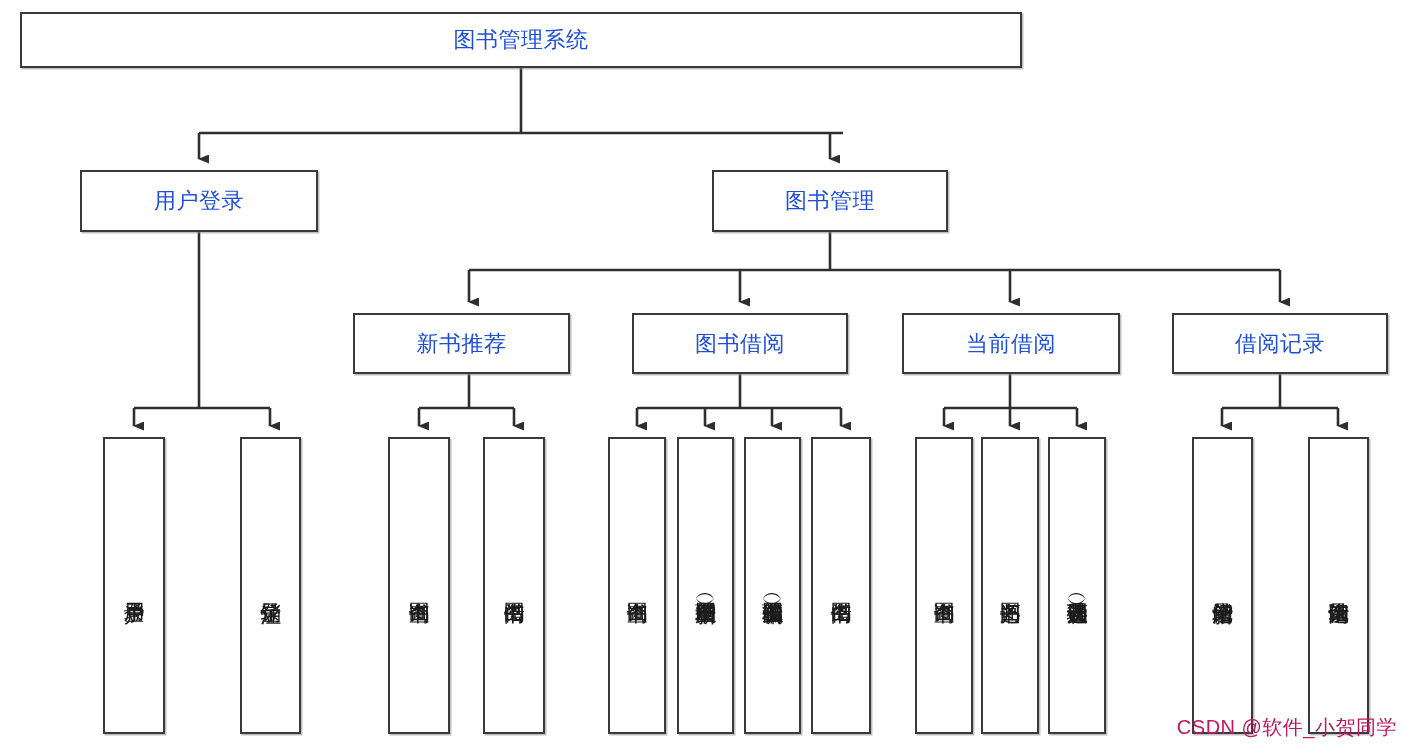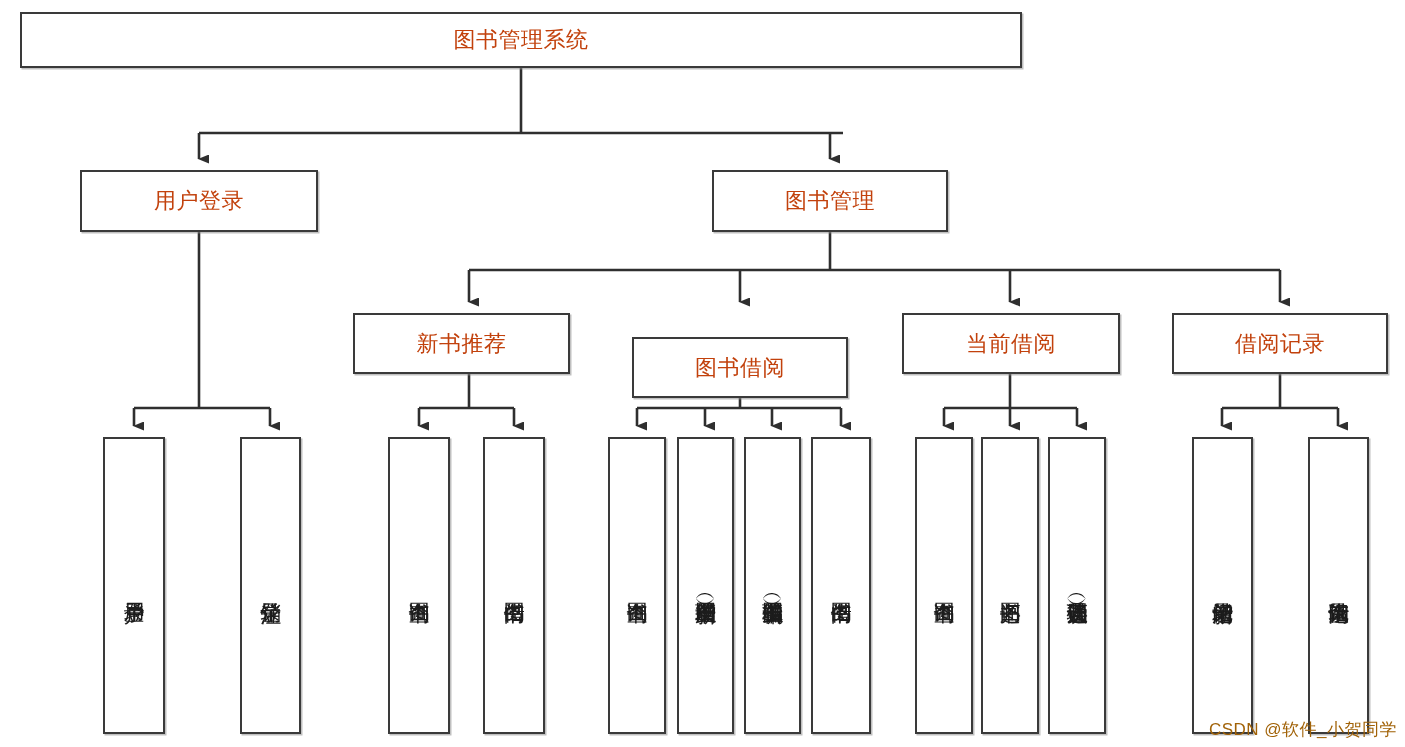--- a/index.html
+++ b/index.html
@@ -26,21 +26,21 @@
     border: 2.5px solid #3a3a3a;
     box-sizing: border-box;
     box-shadow: 1.5px 1.5px 0 0 rgba(140,140,140,0.55);
   }
   .node-label-h {
     position: absolute;
     left: 0; right: 0; top: 0; bottom: 0;
     display: flex;
     align-items: center;
     justify-content: center;
-    color: #c2410c;
+    color: #1d4ed8;
     font-size: 22px;
     letter-spacing: 0.5px;
     white-space: nowrap;
   }
   .node-label-v {
     position: absolute;
     left: 0; right: 0; top: 0; bottom: 0;
     display: flex;
     align-items: center;
     justify-content: center;
@@ -57,22 +57,22 @@
     position: absolute;
     left: 0; top: 0;
     width: 1405px;
     height: 747px;
     pointer-events: none;
   }
   .watermark {
     position: absolute;
     right: 8px;
     bottom: 6px;
-    color: #a16207;
-    font-size: 17px;
+    color: #be185d;
+    font-size: 20px;
     letter-spacing: 0.5px;
     white-space: nowrap;
     user-select: none;
   }
 </style>
 </head>
 <body>
 
 <div id="diagram-root">
 
@@ -133,21 +133,21 @@
   <div class="node-box" id="node-l2-0" style="left: 80px; top: 170px; width: 238px; height: 62px; padding-left: 30px;">
     <span class="node-label-h">用户登录</span>
   </div>
   <div class="node-box" id="node-l2-1" style="left: 712px; top: 170px; width: 236px; height: 62px;">
     <span class="node-label-h">图书管理</span>
   </div>
 
   <div class="node-box" id="node-l3-0" style="left: 353px; top: 313px; width: 217px; height: 61px;">
     <span class="node-label-h">新书推荐</span>
   </div>
-  <div class="node-box" id="node-l3-1" style="left: 632px; top: 313px; width: 216px; height: 61px; margin-top: 24px;">
+  <div class="node-box" id="node-l3-1" style="left: 632px; top: 313px; width: 216px; height: 61px;">
     <span class="node-label-h">图书借阅</span>
   </div>
   <div class="node-box" id="node-l3-3" style="left: 1172px; top: 313px; width: 216px; height: 61px;">
     <span class="node-label-h">借阅记录</span>
   </div>
   <div class="node-box" id="node-l3-2" style="left: 902px; top: 313px; width: 218px; height: 61px;">
     <span class="node-label-h">当前借阅</span>
   </div>
 
   <div class="node-box" id="node-leaf-0" style="left: 103px; top: 437px; width: 62px; height: 297px;">

